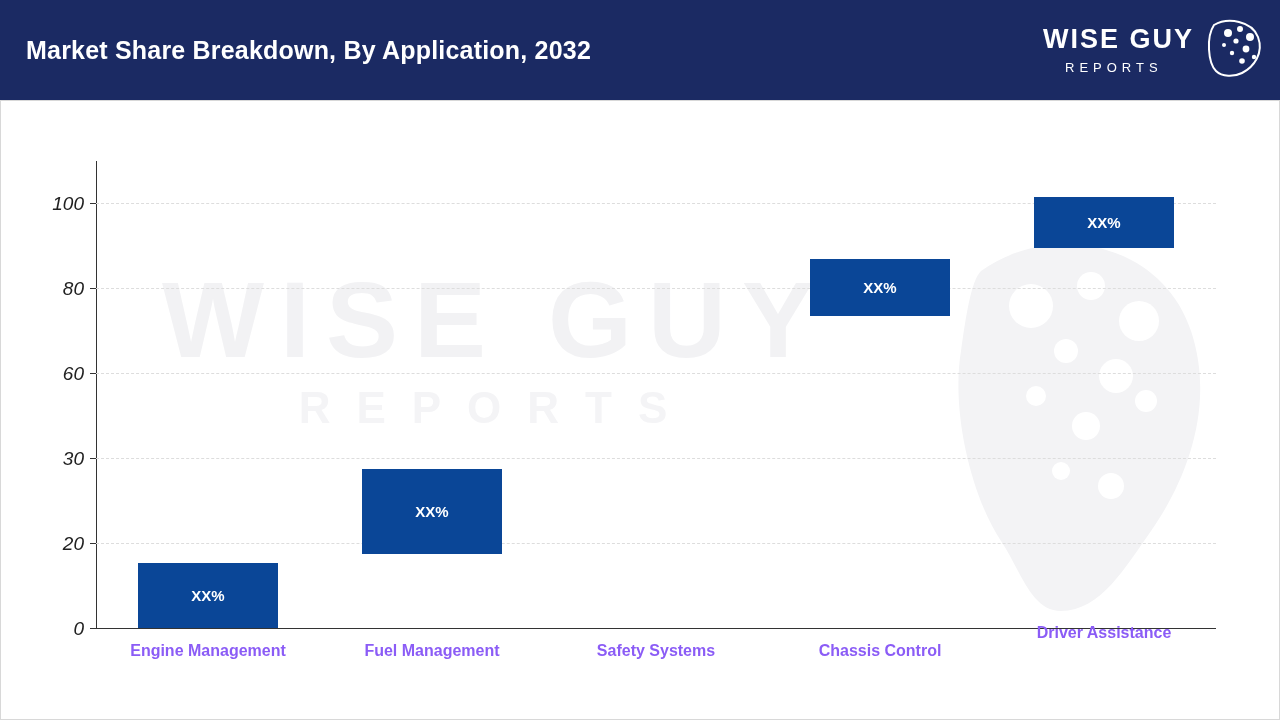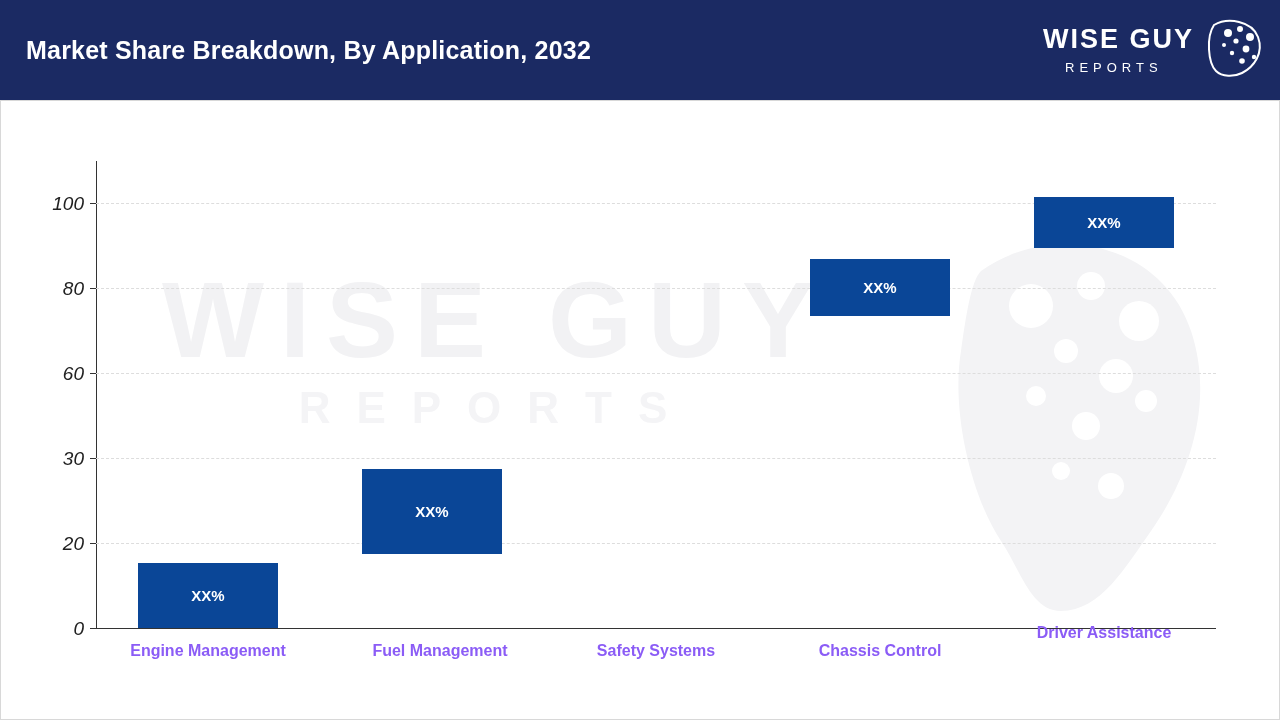--- a/index.html
+++ b/index.html
@@ -265,21 +265,21 @@
         <div class="gridline" style="top: 42.4545px;"></div>
         <div class="ylabel" style="left: -82px; top: 33.4545px;">100</div>
         <div class="ytick-mark" style="left: -6px; top: 42.4545px;"></div>
         <div class="bar" style="left: 42px; top: 402.469px; width: 140px; height: 64.5309px; background: rgb(10, 70, 151);">
           <span class="bar-label">XX%</span>
         </div>
         <div class="cat-label" style="left: 0px; width: 224px; top: 481px;">Engine Management</div>
         <div class="bar" style="left: 266px; top: 307.795px; width: 140px; height: 84.9091px; background: rgb(10, 70, 151);">
           <span class="bar-label">XX%</span>
         </div>
-        <div class="cat-label" style="left: 232px; width: 224px; top: 481px;">Fuel Management</div>
+        <div class="cat-label" style="left: 224px; width: 224px; top: 481px;">Fuel Management</div>
         <div class="cat-label" style="left: 448px; width: 224px; top: 481px;">Safety Systems</div>
         <div class="bar" style="left: 714px; top: 97.6455px; width: 140px; height: 57.3136px; background: rgb(10, 70, 151);">
           <span class="bar-label">XX%</span>
         </div>
         <div class="cat-label" style="left: 672px; width: 224px; top: 481px;">Chassis Control</div>
         <div class="bar" style="left: 938px; top: 36.0864px; width: 140px; height: 50.9455px; background: rgb(10, 70, 151);">
           <span class="bar-label">XX%</span>
         </div>
         <div class="cat-label" style="left: 896px; width: 224px; top: 463px;">Driver Assistance</div>
       </div>

